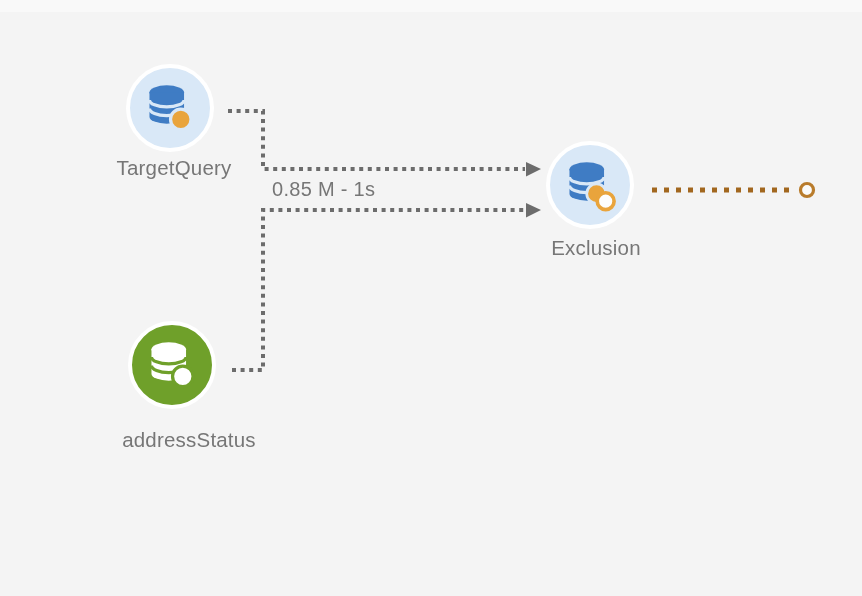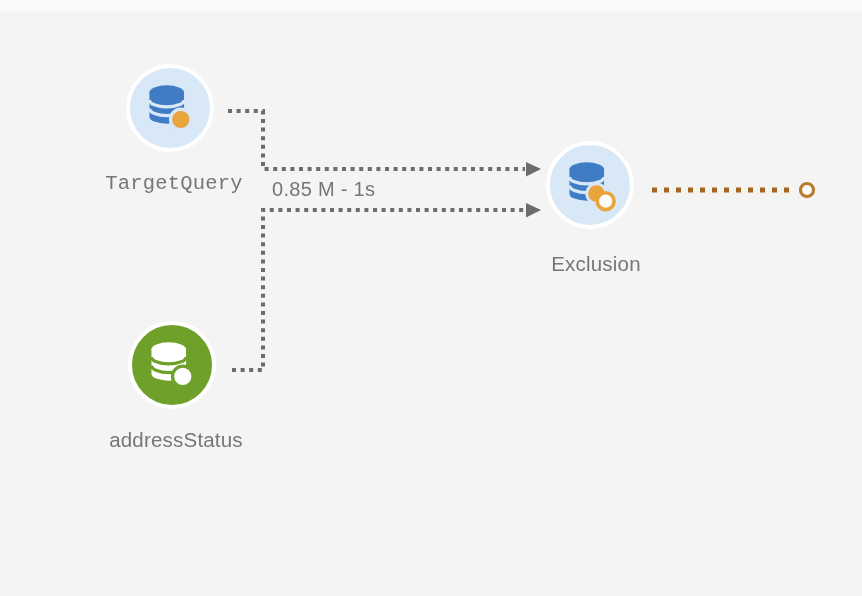--- a/index.html
+++ b/index.html
@@ -103,39 +103,39 @@
 
   <div class="node-circle blue" style="left:126px; top:64px;">
     <svg width="54" height="54" viewBox="0 0 50 50">
       <ellipse cx="22" cy="10.5" rx="16" ry="6.5" fill="#3f7cc4"></ellipse>
       <path d="M6,10.5 h32 v22.5 a16,6.5 0 0 1 -32,0 z" fill="#3f7cc4"></path>
       <path d="M6,17.5 a16,6.5 0 0 0 32,0" fill="none" stroke="#d9e8f7" stroke-width="3"></path>
       <path d="M6,25.5 a16,6.5 0 0 0 32,0" fill="none" stroke="#d9e8f7" stroke-width="3"></path>
       <circle cx="35" cy="35.5" r="9.5" fill="#e9a43c" stroke="#d9e8f7" stroke-width="3"></circle>
     </svg>
   </div>
-  <div class="node-label" style="left:54px; top:172px;font-family:Liberation Mono, monospace;">TargetQuery</div>
+  <div class="node-label" style="left:54px; top:156px;">TargetQuery</div>
 
   <div class="node-circle green" style="left:128px; top:321px;">
     <svg width="54" height="54" viewBox="0 0 50 50">
       <ellipse cx="22" cy="10.5" rx="16" ry="6.5" fill="#ffffff"></ellipse>
       <path d="M6,10.5 h32 v22.5 a16,6.5 0 0 1 -32,0 z" fill="#ffffff"></path>
       <path d="M6,17.5 a16,6.5 0 0 0 32,0" fill="none" stroke="#6fa02a" stroke-width="3"></path>
       <path d="M6,25.5 a16,6.5 0 0 0 32,0" fill="none" stroke="#6fa02a" stroke-width="3"></path>
       <circle cx="35" cy="35.5" r="9.5" fill="#ffffff" stroke="#6fa02a" stroke-width="3"></circle>
     </svg>
   </div>
-  <div class="node-label" style="left:56px; top:428px;">addressStatus</div>
+  <div class="node-label" style="left:69px; top:428px;">addressStatus</div>
 
   <div class="node-circle blue" style="left:546px; top:141px;">
     <svg width="54" height="54" viewBox="0 0 50 50">
       <ellipse cx="22" cy="10.5" rx="16" ry="6.5" fill="#3f7cc4"></ellipse>
       <path d="M6,10.5 h32 v22.5 a16,6.5 0 0 1 -32,0 z" fill="#3f7cc4"></path>
       <path d="M6,17.5 a16,6.5 0 0 0 32,0" fill="none" stroke="#d9e8f7" stroke-width="3"></path>
       <path d="M6,25.5 a16,6.5 0 0 0 32,0" fill="none" stroke="#d9e8f7" stroke-width="3"></path>
       <g>
         <circle cx="31" cy="33" r="9" fill="#e9a43c" stroke="#d9e8f7" stroke-width="2.5"></circle>
         <circle cx="39.5" cy="40" r="7.8" fill="#fdfdfc" stroke="#e9a43c" stroke-width="3.4"></circle>
       </g>
     </svg>
   </div>
-  <div class="node-label" style="left:476px; top:252px;">Exclusion</div>
+  <div class="node-label" style="left:476px; top:236px;">Exclusion</div>
 </div>
 
 </body></html>

